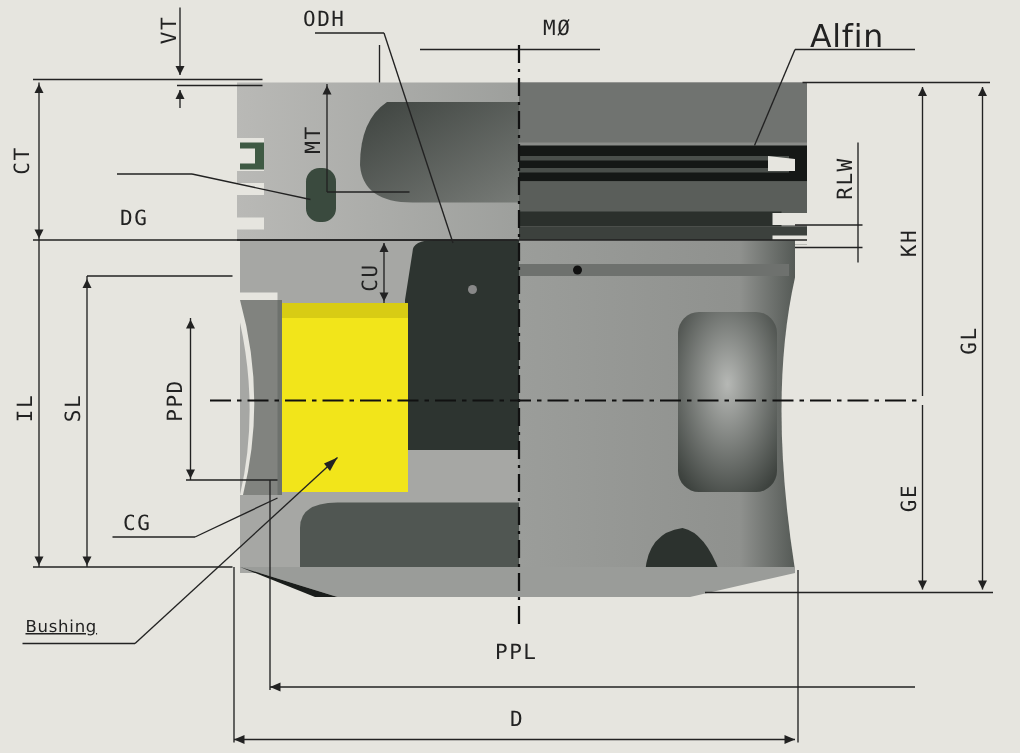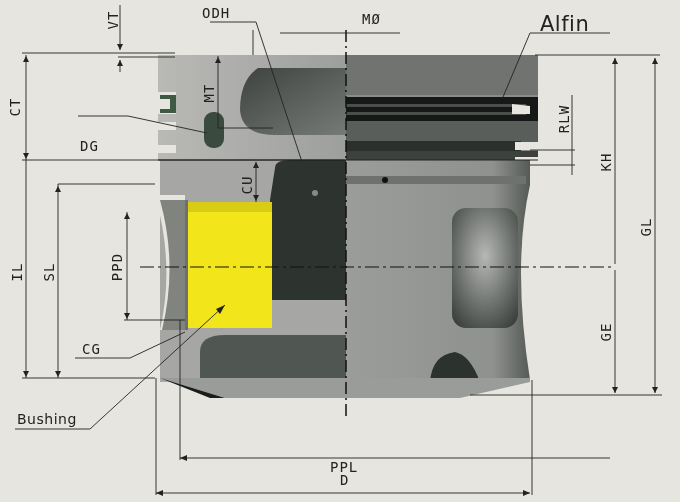--- a/index.html
+++ b/index.html
@@ -192,16 +192,16 @@
   <div class="lbl rot" style="left:200px;top:86px;">MT</div>
   <div class="lbl rot" style="left:550px;top:112px;">RLW</div>
   <div class="lbl rot" style="left:597px;top:155px;">KH</div>
   <div class="lbl rot" style="left:637px;top:220px;">GL</div>
   <div class="lbl rot" style="left:238px;top:178px;">CU</div>
   <div class="lbl rot" style="left:8px;top:265px;">IL</div>
   <div class="lbl rot" style="left:40px;top:265px;">SL</div>
   <div class="lbl rot" style="left:103px;top:260px;">PPD</div>
   <div class="lbl rot" style="left:597px;top:325px;">GE</div>
   <div class="lbl" style="left:82px;top:342px;text-align:right;">CG</div>
-  <div class="lbl sans" style="left:17px;top:412px;font-size:14px;">Bushing</div>
-  <div class="lbl" style="left:330px;top:460px;text-align:right;">PPL</div>
+  <div class="lbl sans" style="left:17px;top:412px;font-size:11px;text-decoration:underline;">Bushing</div>
+  <div class="lbl" style="left:330px;top:428px;text-align:right;">PPL</div>
   <div class="lbl" style="left:340px;top:473px;">D</div>
 </div>
 
 </body></html>

